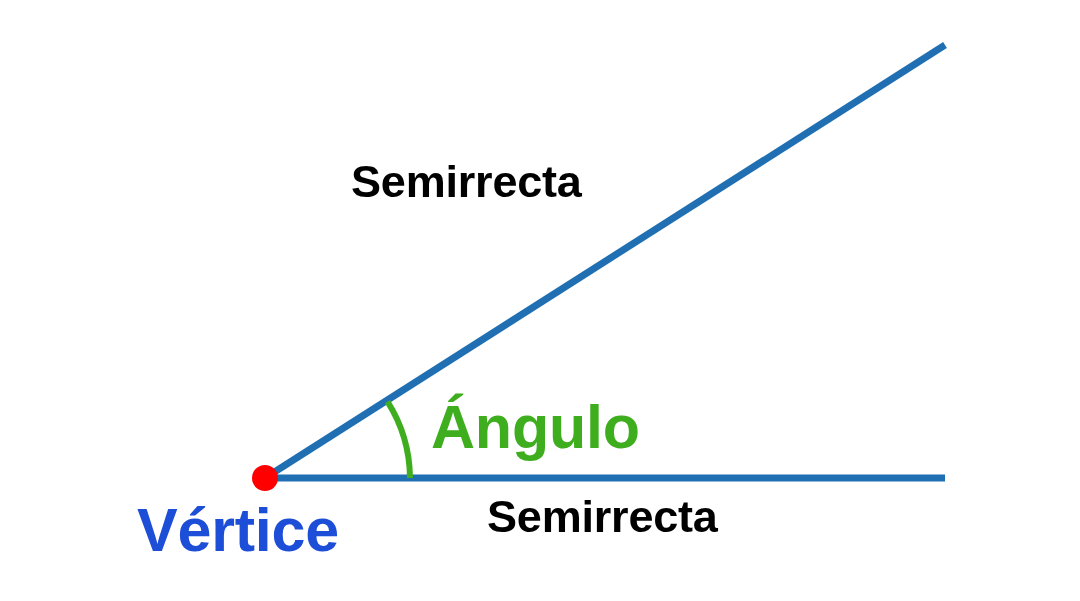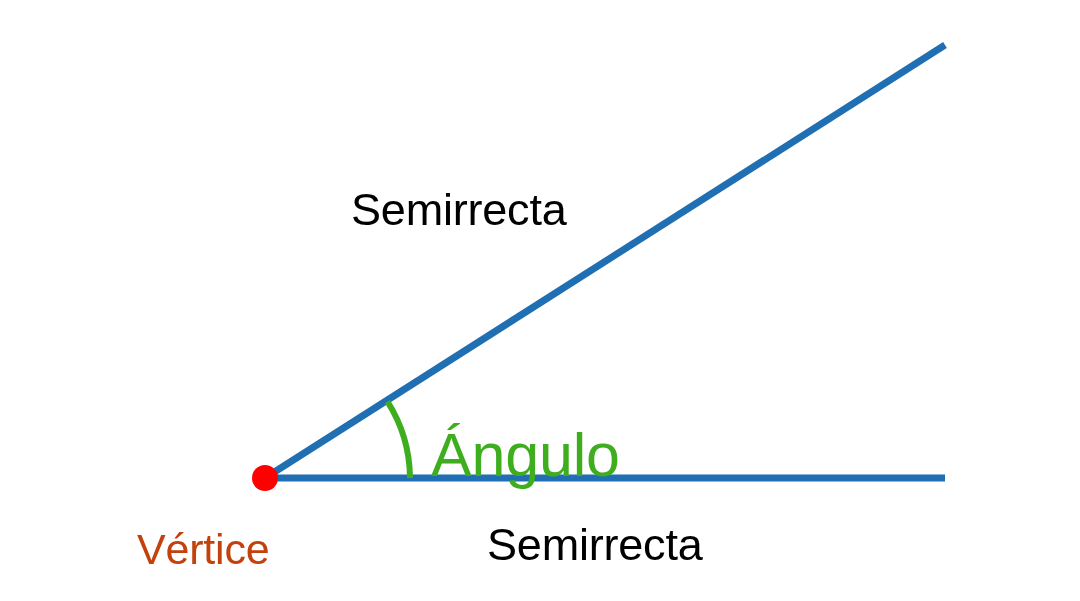--- a/index.html
+++ b/index.html
@@ -21,24 +21,23 @@
     position: absolute;
     top: 0;
     left: 0;
     width: 1080px;
     height: 601px;
     display: block;
   }
   .diagram-label {
     position: absolute;
     white-space: nowrap;
-    font-weight: normal;
+    font-weight: bold;
     line-height: 1;
     letter-spacing: -0.2px;
-    margin-top: 28px;
   }
   #label-ray-upper {
     left: 351px;
     top: 159px;
     font-size: 45px;
     color: #000000;
   }
   #label-ray-lower {
     left: 487px;
     top: 494px;
@@ -47,22 +46,22 @@
   }
   #label-angle {
     left: 431px;
     top: 397px;
     font-size: 61px;
     color: #3FAE1E;
   }
   #label-vertex {
     left: 137px;
     top: 500px;
-    font-size: 43px;
-    color: #c2410c;
+    font-size: 61px;
+    color: #1d4ed8;
   }
 </style>
 </head>
 <body>
 
 <div id="diagram-root">
 
   <svg id="geometry-svg" viewBox="0 0 1080 601" xmlns="http://www.w3.org/2000/svg">
 
     <line x1="265" y1="478" x2="945" y2="478" stroke="#1F6FB2" stroke-width="7" stroke-linecap="butt"></line>

